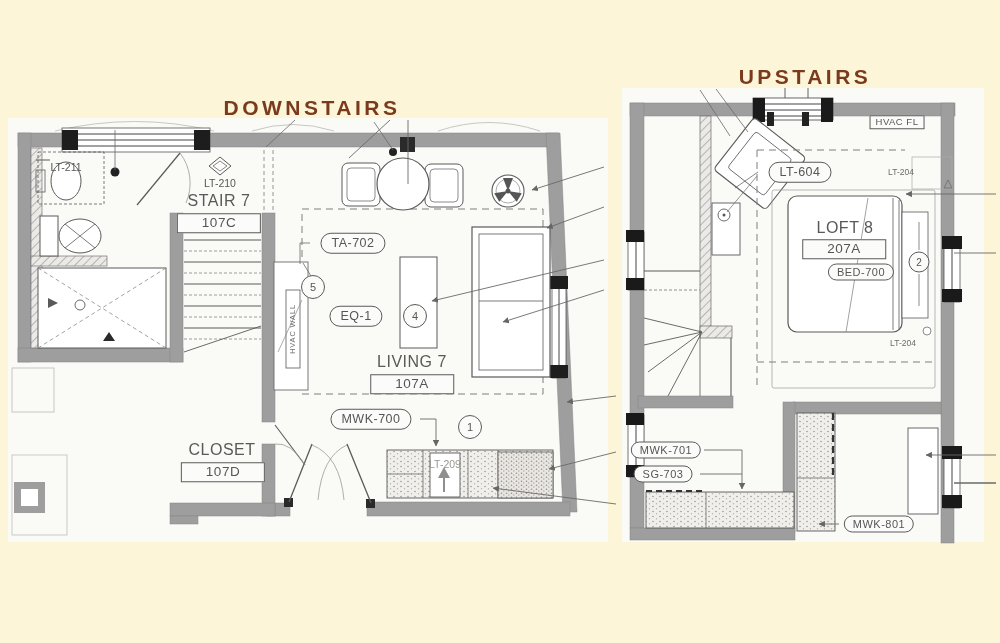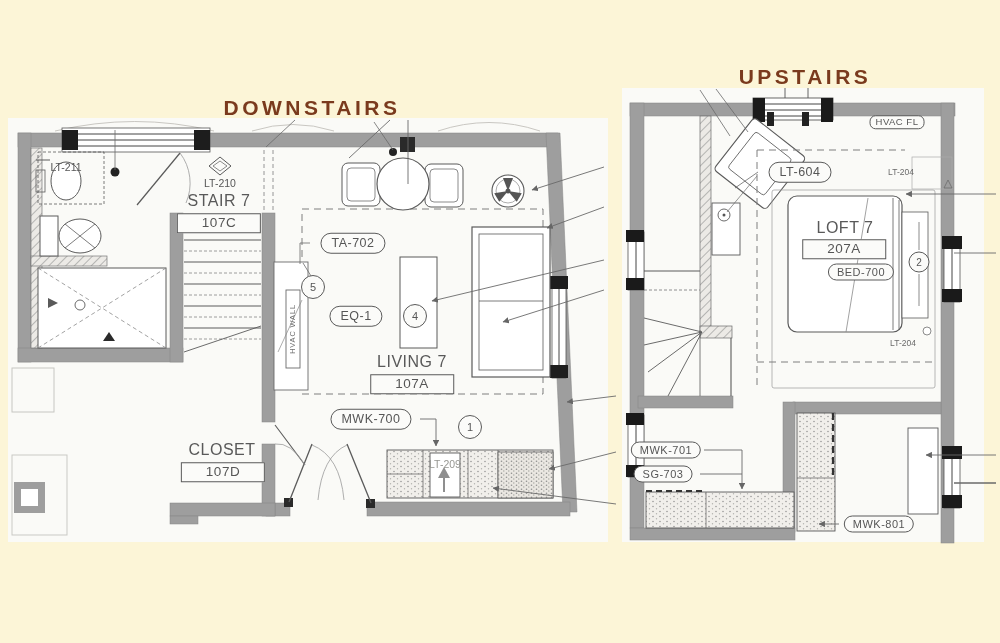--- a/index.html
+++ b/index.html
@@ -8,21 +8,21 @@
   .paper{position:absolute;background:#FAFAF7;}
   #paper-down{left:8px;top:118px;width:600px;height:424px;}
   #paper-up{left:622px;top:88px;width:362px;height:454px;}
   svg.plan{position:absolute;left:0;top:0;}
   .lbl{position:absolute;transform:translate(-50%,-50%);color:#565656;white-space:nowrap;line-height:1;}
   .title{font-size:21px;font-weight:bold;letter-spacing:3.5px;color:#7A3A1D;}
   .cap{border:1.5px solid #5a5a5a;border-radius:13px;background:#FBFBF9;padding:3px 10px;
        font-size:12.5px;letter-spacing:.5px;}
   .cap.sm{font-size:11px;padding:2px 8px;}
   .nbox{border:1.5px solid #5a5a5a;background:#FBFBF9;padding:2px 24px;font-size:13.5px;letter-spacing:.5px;}
-  .nbox.sm{font-size:9.5px;padding:1px 5px;border-width:1.2px;border-radius:6px;}
+  .nbox.sm{font-size:9.5px;padding:1px 5px;border-width:1.2px;}
   .room{font-size:16px;letter-spacing:.5px;color:#595959;}
   .tag{font-size:10.5px;}
   .tag.xs{font-size:8.5px;color:#6a6a6a;}
   .tag.faded{color:#979792;}
   .circ{border:1.5px solid #5a5a5a;border-radius:50%;background:#FBFBF9;width:22px;height:22px;
         display:flex;align-items:center;justify-content:center;font-size:11px;}
   .circ.sm{width:19px;height:19px;font-size:10px;}
   .vert{transform:translate(-50%,-50%) rotate(-90deg);font-size:7.5px;letter-spacing:.8px;color:#6f6f6f;}
 </style>
 </head>
@@ -384,21 +384,21 @@
   <div class="lbl nbox" style="left:412px;top:384px;">107A</div>
   <div class="lbl cap" style="left:371px;top:419px;">MWK-700</div>
   <div class="lbl circ" style="left:470px;top:427px;">1</div>
   <div class="lbl tag faded" style="left:445px;top:464px;">LT-209</div>
   <div class="lbl room" style="left:222px;top:450px;">CLOSET</div>
   <div class="lbl nbox" style="left:223px;top:472px;">107D</div>
 
   <div class="lbl nbox sm" style="left:897px;top:122px;">HVAC FL</div>
   <div class="lbl cap" style="left:800px;top:172px;">LT-604</div>
   <div class="lbl tag xs" style="left:901px;top:172px;">LT-204</div>
-  <div class="lbl room" style="left:845px;top:228px;">LOFT 7</div>
+  <div class="lbl room" style="left:845px;top:228px;">LOFT 8</div>
   <div class="lbl nbox" style="left:844px;top:249px;">207A</div>
   <div class="lbl cap sm" style="left:861px;top:272px;">BED-700</div>
   <div class="lbl circ sm" style="left:919px;top:262px;">2</div>
   <div class="lbl tag xs" style="left:903px;top:343px;">LT-204</div>
   <div class="lbl cap sm" style="left:666px;top:450px;">MWK-701</div>
   <div class="lbl cap sm" style="left:663px;top:474px;">SG-703</div>
   <div class="lbl cap sm" style="left:879px;top:524px;">MWK-801</div>
 </div>
 
 </body></html>

